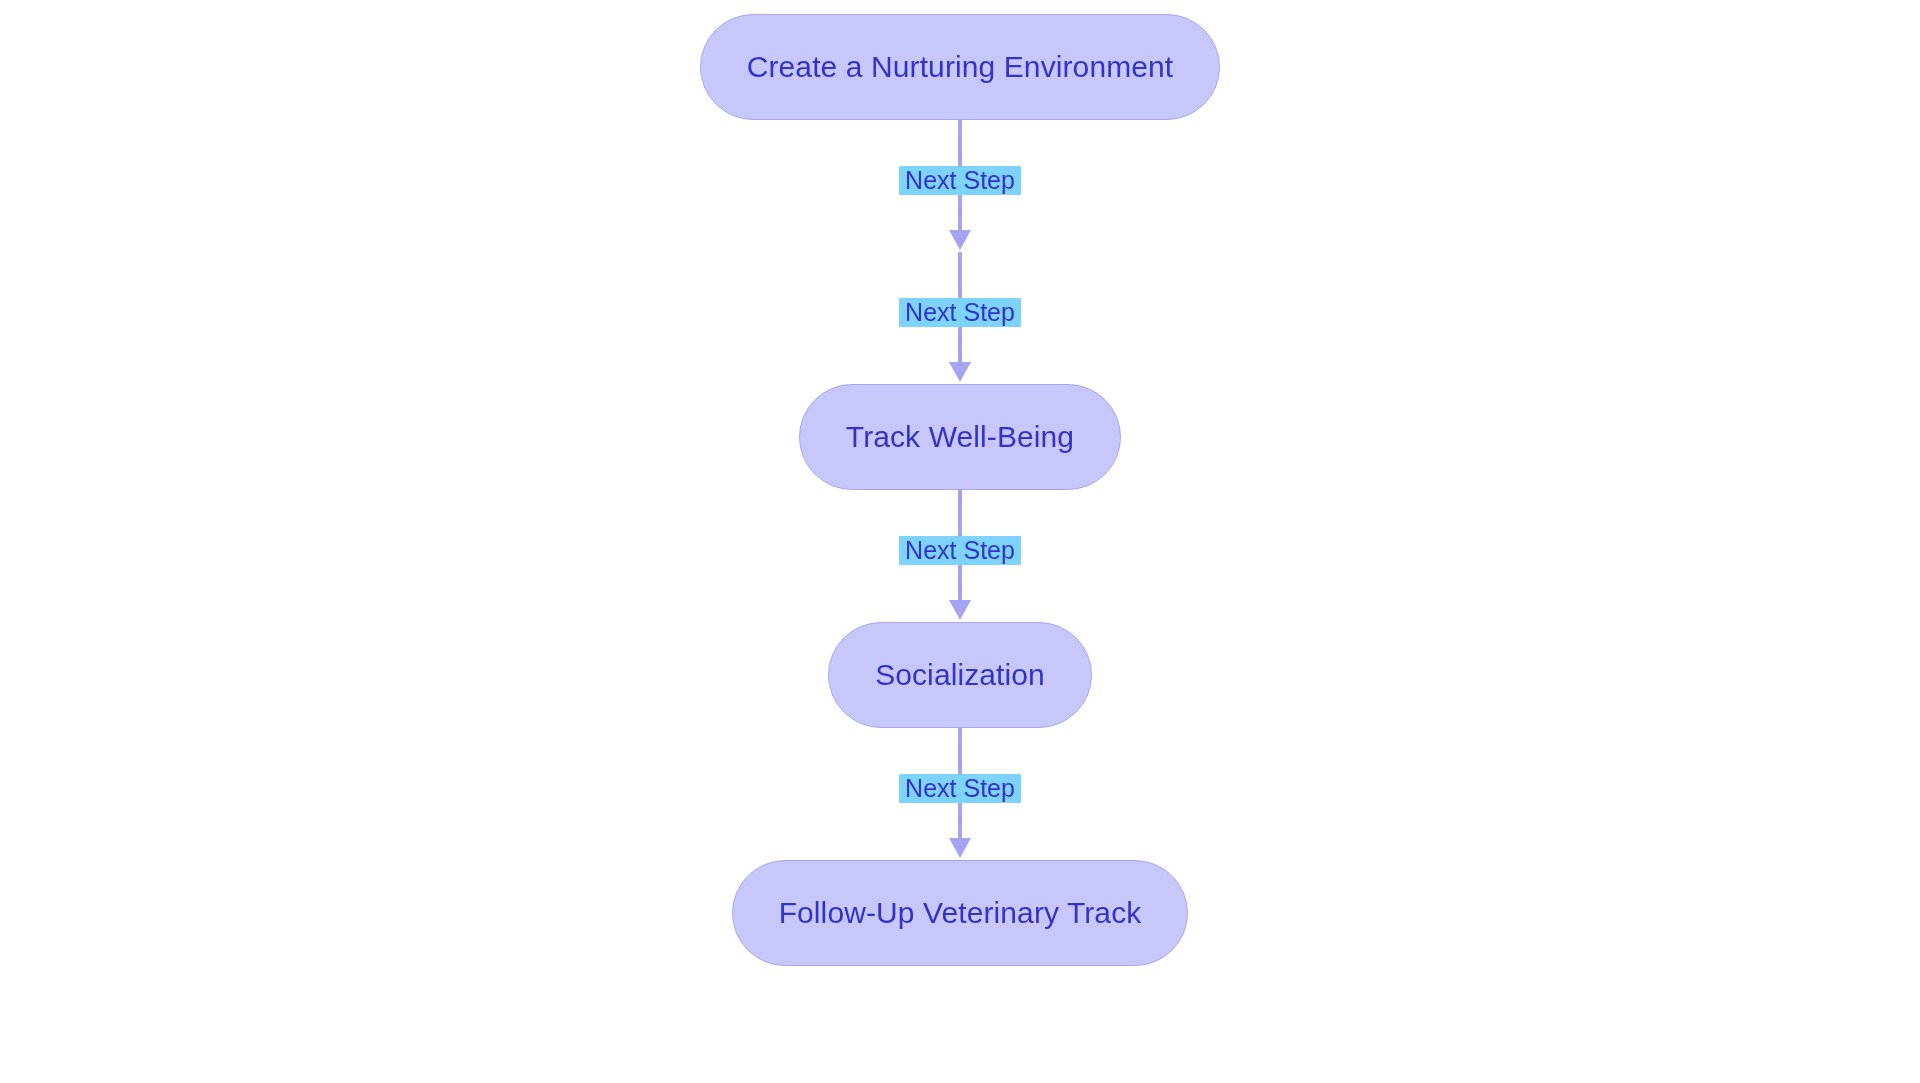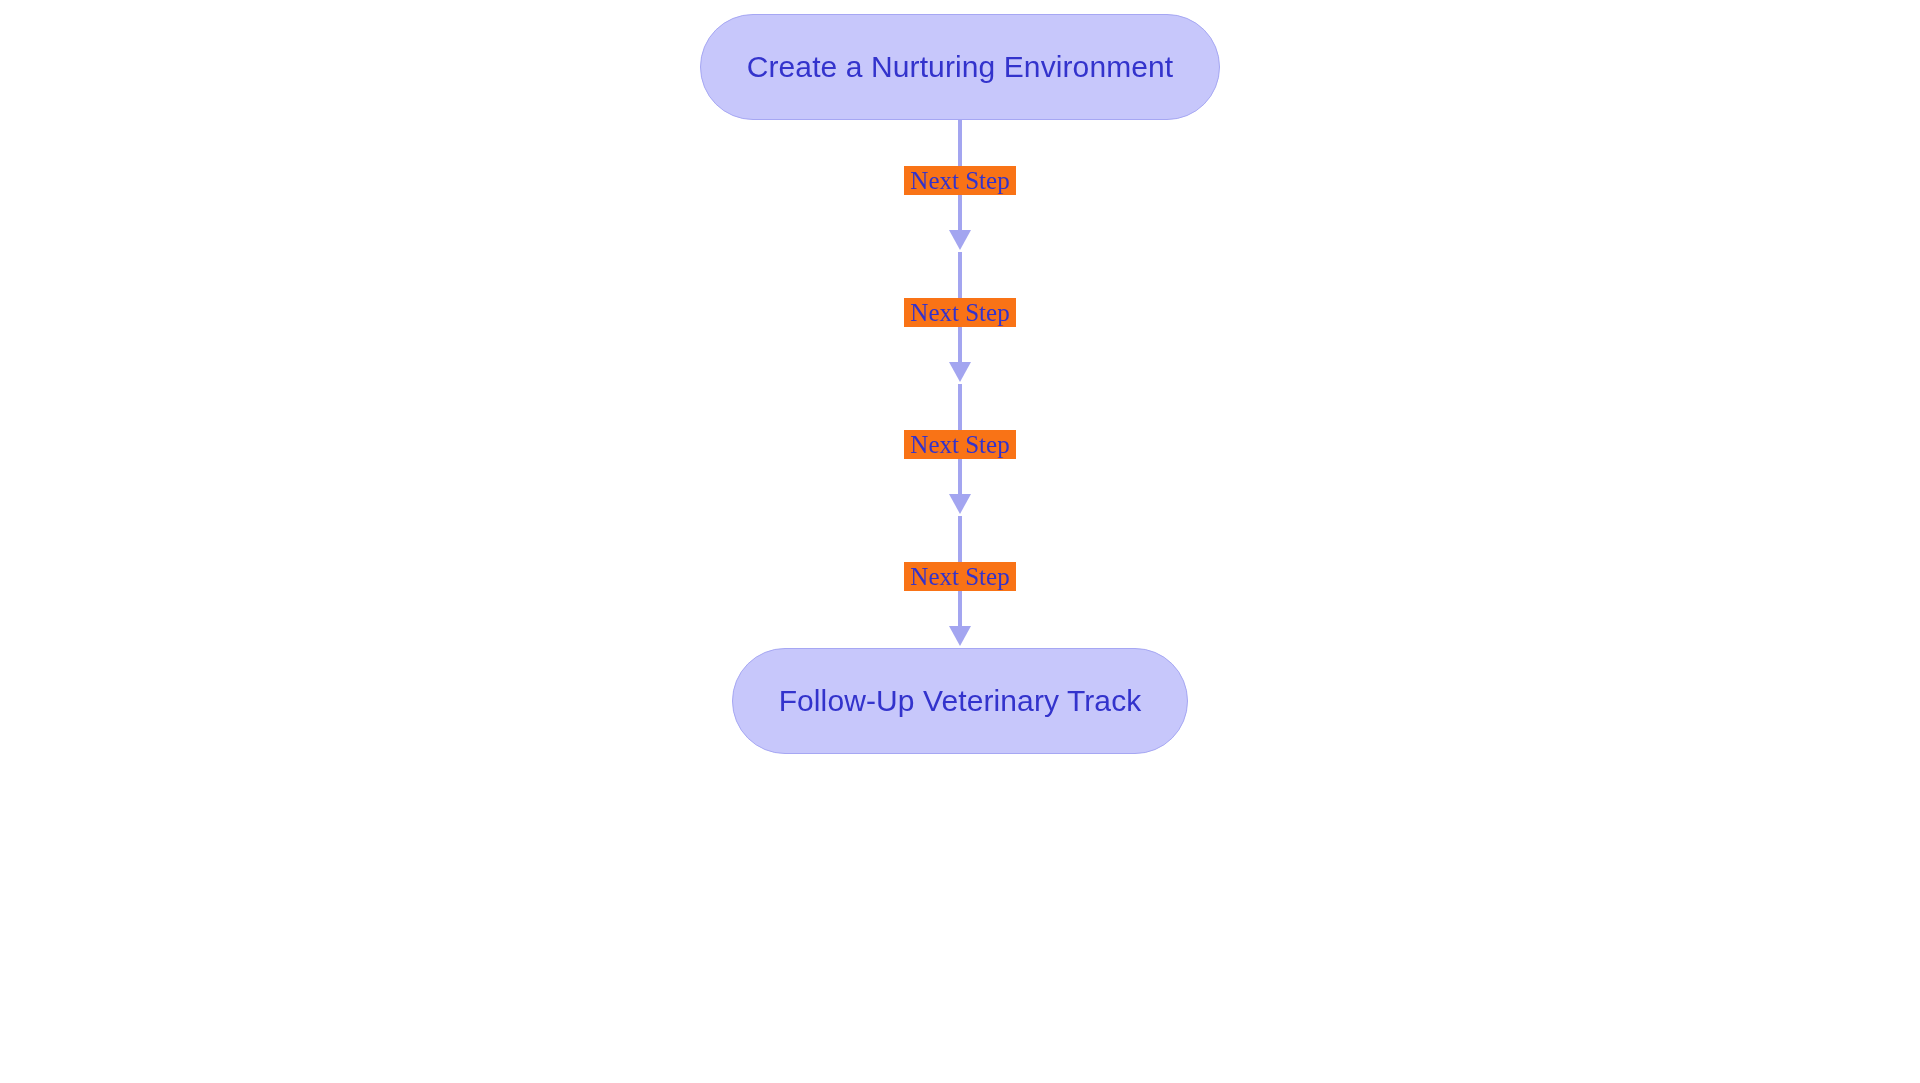--- a/index.html
+++ b/index.html
@@ -87,24 +87,23 @@
     border-right: 11px solid transparent;
     border-top: 20px solid #a3a5f0;
   }
   .connector-label {
     position: relative;
     z-index: 2;
     color: #3333cc;
     font-size: 25px;
     line-height: 1;
     white-space: nowrap;
-    background: #f97316;
+    background: #7dd3fc;
     padding: 2px 6px;
     transform: translateY(-6px);
-    font-family: Liberation Serif, serif;
   }
 </style>
 </head>
 <body>
 
 <div id="flow-canvas">
   <div class="flow-column">
 
     <div class="node" style="margin-top:14px;">
       <span class="node-label">Create a Nurturing Environment</span>
@@ -116,27 +115,33 @@
       <span class="connector-label">Next Step</span>
     </div>
 
 
     <div class="connector">
       <div class="connector-line"></div>
       <div class="connector-arrow"></div>
       <span class="connector-label">Next Step</span>
     </div>
 
+    <div class="node">
+      <span class="node-label">Track Well-Being</span>
+    </div>
 
     <div class="connector">
       <div class="connector-line"></div>
       <div class="connector-arrow"></div>
       <span class="connector-label">Next Step</span>
     </div>
 
+    <div class="node">
+      <span class="node-label">Socialization</span>
+    </div>
 
     <div class="connector">
       <div class="connector-line"></div>
       <div class="connector-arrow"></div>
       <span class="connector-label">Next Step</span>
     </div>
 
     <div class="node">
       <span class="node-label">Follow-Up Veterinary Track</span>
     </div>

